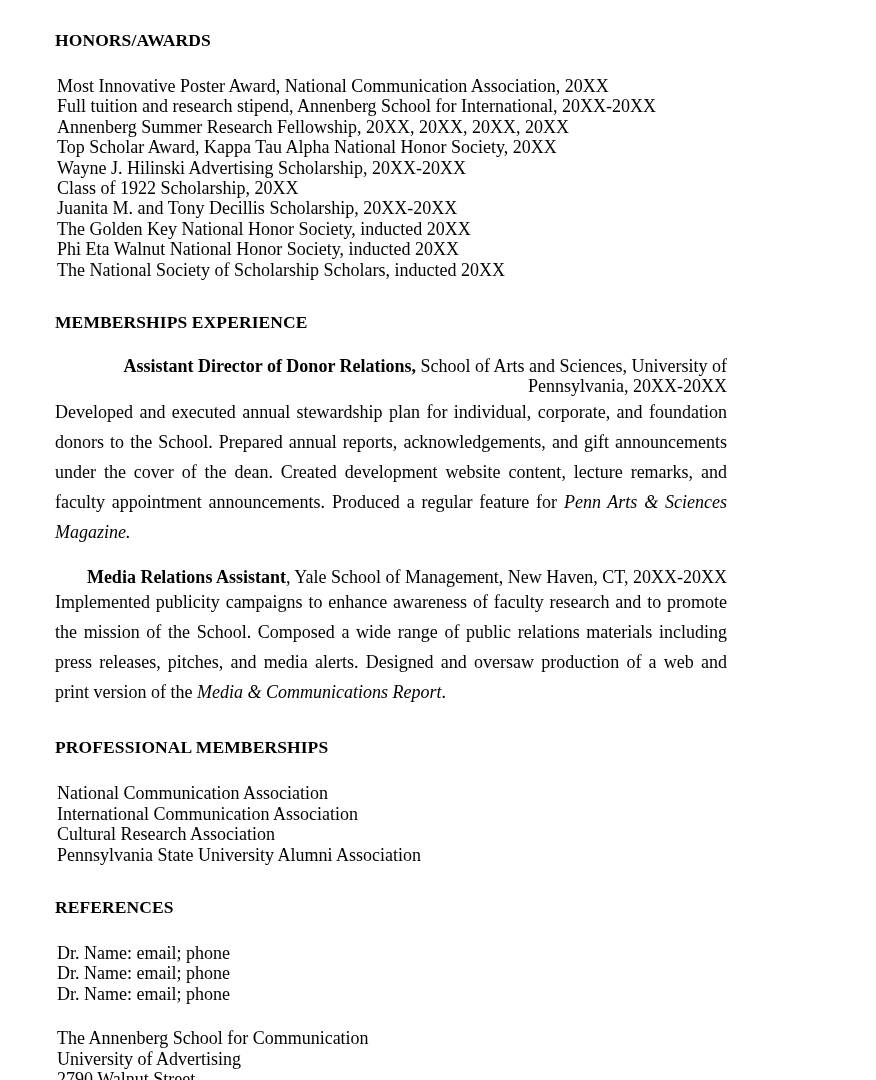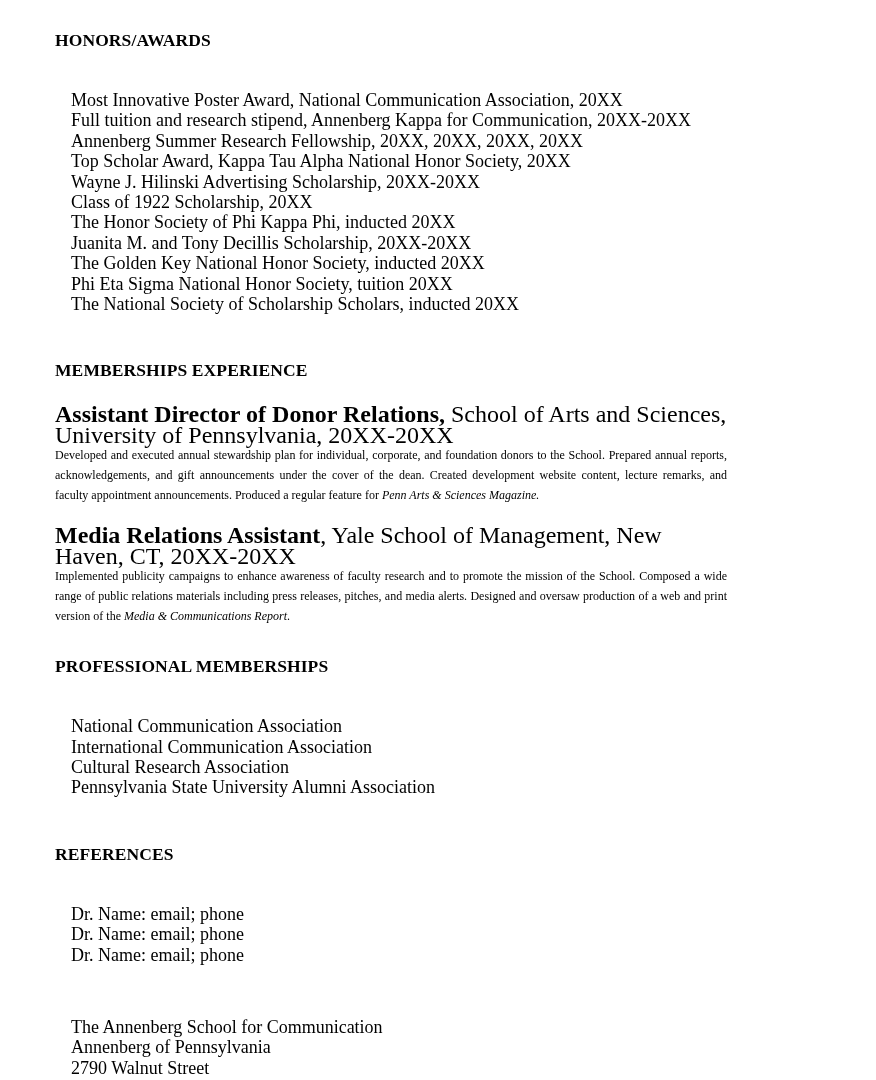--- a/index.html
+++ b/index.html
@@ -34,39 +34,39 @@
     letter-spacing: 0.1px;
     margin: 0;
     padding: 0;
   }
 
   .indent {
     margin-left: 116px;
     width: 672px;
   }
 
-  .list { margin: 16px; padding: 0; }
+  .list { margin: 2px; padding: 0; }
 
   .list-line {
     font-size: 18px;
     line-height: 20.4px;
     white-space: pre;
   }
 
   .entry { margin: 0; }
 
   .entry-title {
-    font-size: 24px;
+    font-size: 18px;
     line-height: 20.4px;
-    text-align: left;
+    text-align: right;
   }
 
   .entry-body {
-    font-size: 12px;
-    line-height: 20px;
+    font-size: 18px;
+    line-height: 30px;
     text-align: justify;
     text-justify: inter-word;
   }
 
   .b { font-weight: bold; }
   .i { font-style: italic; }
 
   
   .gap-head-to-body { height: 23px; }
   .gap-section { height: 30px; }
@@ -77,29 +77,28 @@
 <body>
 
 <div class="page">
   <div class="doc">
 
     <div class="section">
       <div class="section-heading">HONORS/AWARDS</div>
       <div class="gap-head-to-body"></div>
       <div class="indent list">
         <div class="list-line">Most Innovative Poster Award, National Communication Association, 20XX</div>
-        <div class="list-line">Full tuition and research stipend, Annenberg Kappa for Communication, 20XX-20XX</div>
+        <div class="list-line">Full tuition and research stipend, Annenberg School for International, 20XX-20XX</div>
         <div class="list-line">Annenberg Summer Research Fellowship, 20XX, 20XX, 20XX, 20XX</div>
         <div class="list-line">Top Scholar Award, Kappa Tau Alpha National Honor Society, 20XX</div>
         <div class="list-line">Wayne J. Hilinski Advertising Scholarship, 20XX-20XX</div>
         <div class="list-line">Class of 1922 Scholarship, 20XX</div>
-        <div class="list-line">The Honor Society of Phi Kappa Phi, inducted 20XX</div>
         <div class="list-line">Juanita M. and Tony Decillis Scholarship, 20XX-20XX</div>
         <div class="list-line">The Golden Key National Honor Society, inducted 20XX</div>
-        <div class="list-line">Phi Eta Sigma National Honor Society, tuition 20XX</div>
+        <div class="list-line">Phi Eta Walnut National Honor Society, inducted 20XX</div>
         <div class="list-line">The National Society of Scholarship Scholars, inducted 20XX</div>
       </div>
     </div>
 
     <div class="gap-section"></div>
 
     <div class="section">
       <div class="section-heading">MEMBERSHIPS EXPERIENCE</div>
       <div class="gap-head-to-body"></div>
 
@@ -135,20 +134,20 @@
       <div class="section-heading">REFERENCES</div>
       <div class="gap-head-to-body"></div>
       <div class="indent list">
         <div class="list-line">Dr. Name: email; phone</div>
         <div class="list-line">Dr. Name: email; phone</div>
         <div class="list-line">Dr. Name: email; phone</div>
       </div>
       <div class="gap-block"></div>
       <div class="indent list">
         <div class="list-line">The Annenberg School for Communication</div>
-        <div class="list-line">Annenberg of Pennsylvania</div>
+        <div class="list-line">University of Advertising</div>
         <div class="list-line">2790 Walnut Street</div>
         <div class="list-line">Philadelphia, PA 19104</div>
       </div>
     </div>
 
   </div>
 </div>
 
 </body></html>

